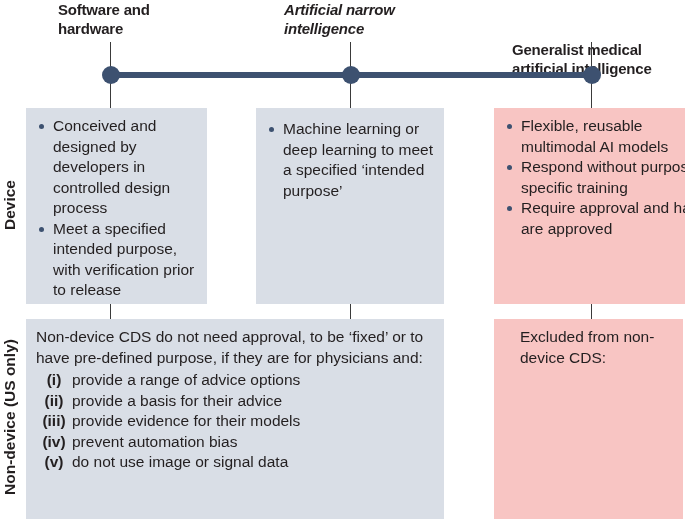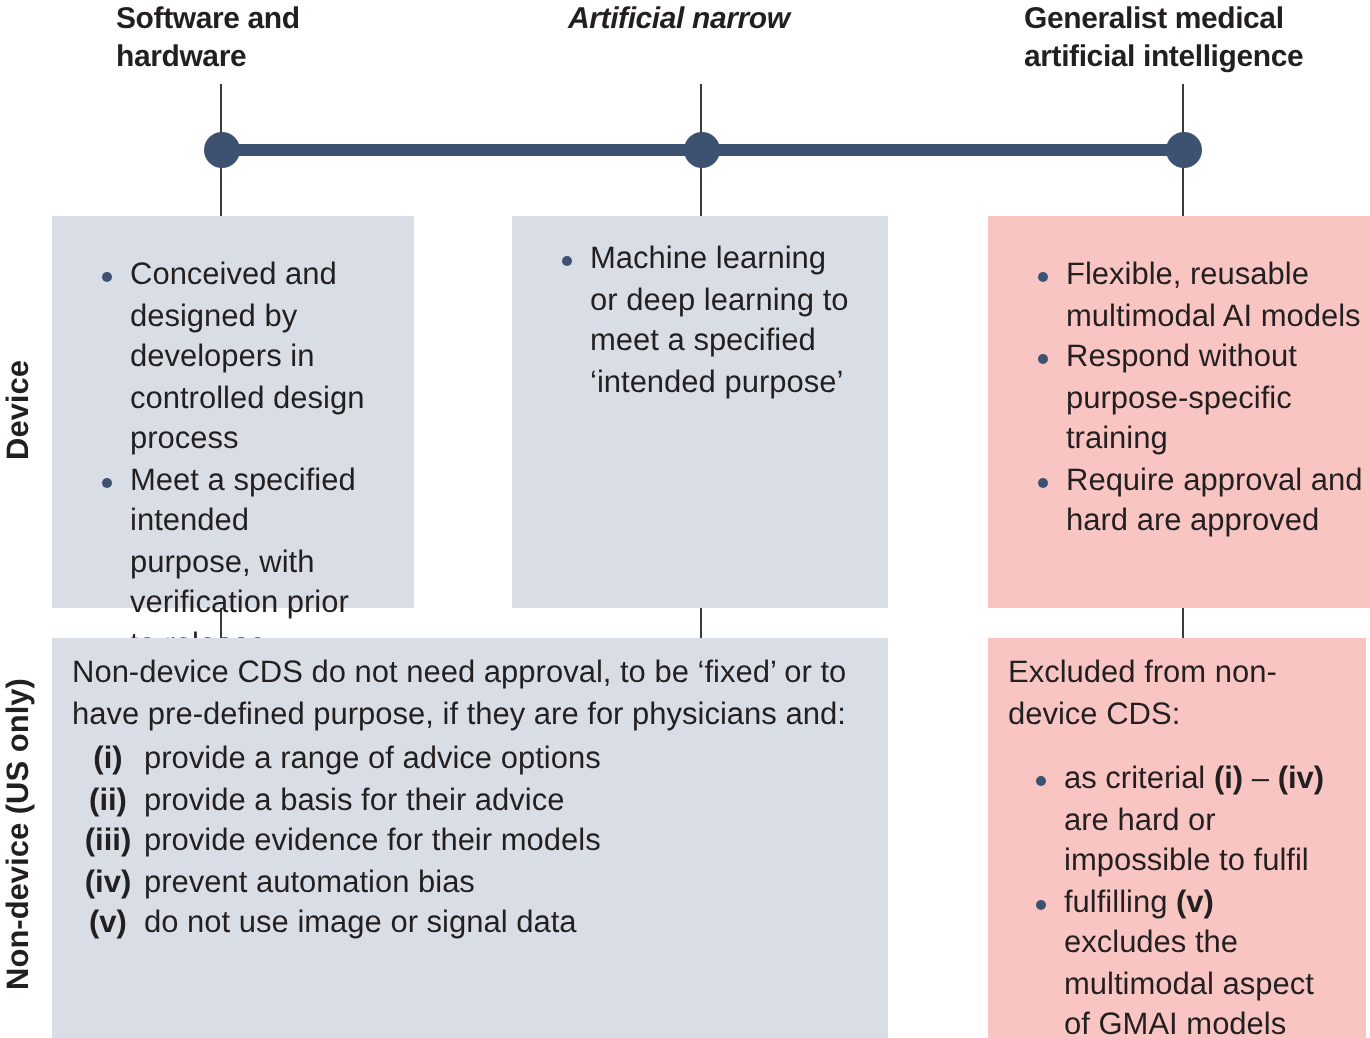--- a/index.html
+++ b/index.html
@@ -4,39 +4,40 @@
 <style>
   html,body{margin:0;padding:0;background:#fff;}
   body{width:685px;height:519px;position:relative;overflow:hidden;font-family:"Liberation Sans",sans-serif;color:#231f20;}
   .heading{position:absolute;top:0;font-weight:bold;font-size:15px;line-height:19px;color:#231f20;letter-spacing:-0.2px;}
   .tick{position:absolute;width:1px;background:#3a3a3a;}
   .timeline{position:absolute;top:72px;height:6px;background:#3d5170;}
   .dot{position:absolute;top:66px;width:18px;height:18px;border-radius:50%;background:#3d5170;}
   .box{position:absolute;box-sizing:border-box;font-size:15.5px;line-height:20.5px;color:#231f20;}
   .grey{background:#d9dee6;}
   .pink{background:#f8c5c3;}
-  ul{margin:12px;padding:0;list-style:none;}
+  ul{margin:0;padding:0;list-style:none;}
   li{position:relative;padding-left:16px;}
   li::before{content:"";position:absolute;left:2px;top:8px;width:5px;height:5px;border-radius:50%;background:#3d5170;}
   .rowlabel{position:absolute;font-weight:bold;font-size:15.5px;transform:rotate(-90deg);transform-origin:center center;white-space:nowrap;}
   .crit{display:flex;}
   .crit .num{width:36px;font-weight:bold;text-align:center;flex:none;}
   b{font-weight:bold;}
 </style>
 </head>
 <body>
 
 <div class="heading" style="left:58px;">
   <div>Software and</div>
   <div>hardware</div>
 </div>
 <div class="heading" style="left:284px;font-style:italic;">
   <div>Artificial narrow</div>
+  <div>intelligence</div>
 </div>
-<div class="heading" style="left:512px;">
+<div class="heading" style="left:512px;margin-top:40px;">
   <div>Generalist medical</div>
   <div>artificial intelligence</div>
 </div>
 
 <div class="tick" style="left:110px;top:42px;height:66px;"></div>
 <div class="tick" style="left:350px;top:42px;height:66px;"></div>
 <div class="tick" style="left:591px;top:42px;height:66px;"></div>
 <div class="tick" style="left:110px;top:304px;height:15px;"></div>
 <div class="tick" style="left:350px;top:304px;height:15px;"></div>
 <div class="tick" style="left:591px;top:304px;height:15px;"></div>
@@ -48,21 +49,21 @@
 
 <div class="rowlabel" style="left:-20px;top:196px;width:60px;text-align:center;">Device</div>
 <div class="rowlabel" style="left:-78px;top:408px;width:176px;text-align:center;">Non-device (US only)</div>
 
 <div class="box grey" style="left:26px;top:108px;width:181px;height:196px;padding:8px 6px 0 11px;">
   <ul>
     <li>Conceived and designed by developers in controlled design process</li>
     <li>Meet a specified intended purpose, with verification prior to release</li>
   </ul>
 </div>
-<div class="box grey" style="left:256px;top:108px;width:188px;height:196px;padding:0 4px 0 11px;">
+<div class="box grey" style="left:256px;top:108px;width:188px;height:196px;padding:11px 4px 0 11px;">
   <ul>
     <li>Machine learning or deep learning to meet a specified ‘intended purpose’</li>
   </ul>
 </div>
 <div class="box pink" style="left:494px;top:108px;width:215px;height:196px;padding:8px 4px 0 11px;">
   <ul>
     <li>Flexible, reusable multimodal AI models</li>
     <li>Respond without purpose-specific training</li>
     <li>Require approval and hard are approved</li>
   </ul>
@@ -84,19 +85,15 @@
     </div>
   <div class="crit">
       <span class="num">(iv)</span>
       <span>prevent automation bias</span>
     </div>
   <div class="crit">
       <span class="num">(v)</span>
       <span>do not use image or signal data</span>
     </div>
 </div>
-<div class="box pink" style="left:494px;top:319px;width:189px;height:200px;padding:8px 4px 0 10px;">
+<div class="box pink" style="left:494px;top:319px;width:189px;height:200px;padding:8px 4px 0 26px;">
   <div>Excluded from non-device CDS:</div>
-  <ul>
-    <li><span>as criterial </span><b>(i)</b><span> – </span><b>(iv)</b><span> are hard or impossible to fulfil</span></li>
-    <li><span>fulfilling </span><b>(v)</b><span> excludes the multimodal aspect of GMAI models</span></li>
-  </ul>
 </div>
 
 </body></html>

